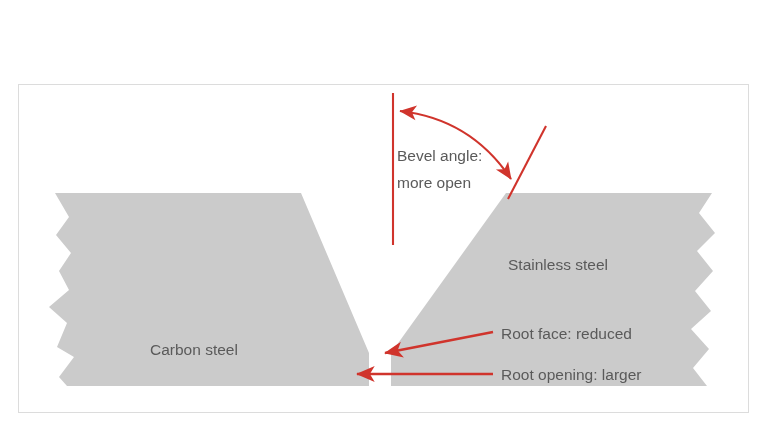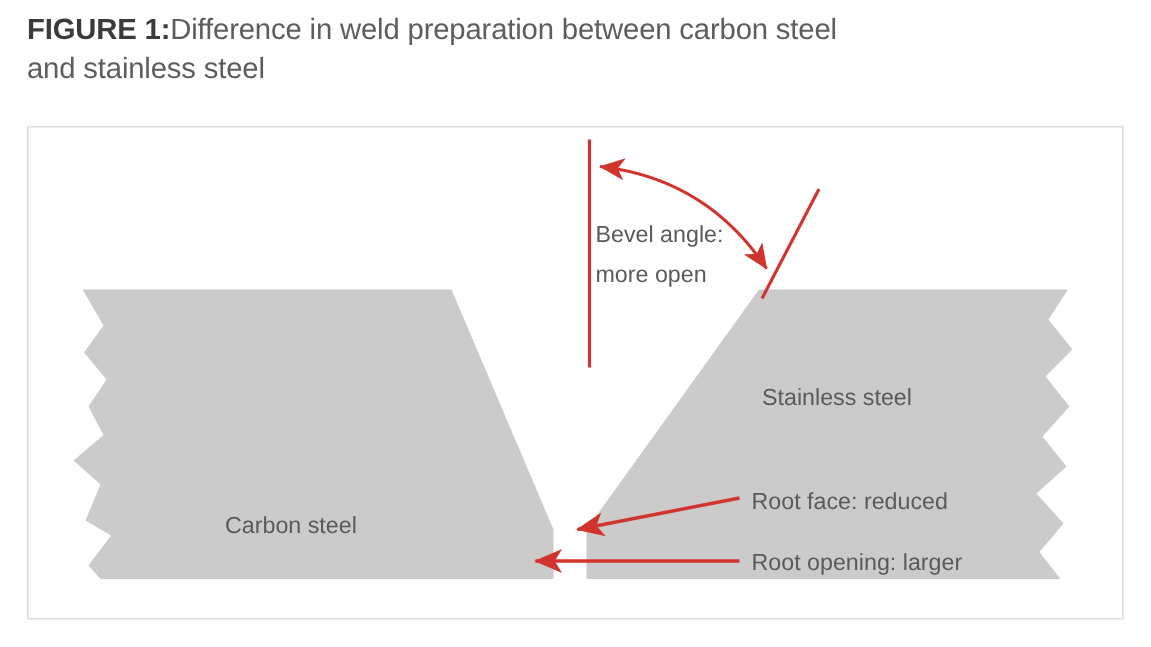--- a/index.html
+++ b/index.html
@@ -67,23 +67,20 @@
     font-family: "Liberation Sans", sans-serif;
     font-size: 15.5px;
     fill: #5a5a5a;
   }
 </style>
 </head>
 <body>
 
 <div id="page">
 
-  <div id="caption">
-    <span class="fig-label">FIGURE 1:</span><span class="fig-text">Difference in weld preparation between carbon steel and stainless steel</span>
-  </div>
 
   <div id="frame">
     <svg id="diagram-svg" width="729" height="327" viewBox="0 0 729 327" xmlns="http://www.w3.org/2000/svg">
 
       <defs>
         <marker id="arrowRed" markerWidth="9" markerHeight="9" refX="8.2" refY="4.5" orient="auto" markerUnits="strokeWidth">
           <path d="M0.5,1.0 L8.6,4.5 L0.5,8.0 L2.6,4.5 Z" fill="#d0342c"></path>
         </marker>
         <marker id="arrowRedStart" markerWidth="9" markerHeight="9" refX="0.8" refY="4.5" orient="auto" markerUnits="strokeWidth">
           <path d="M8.6,1.0 L0.5,4.5 L8.6,8.0 L6.5,4.5 Z" fill="#d0342c"></path>

